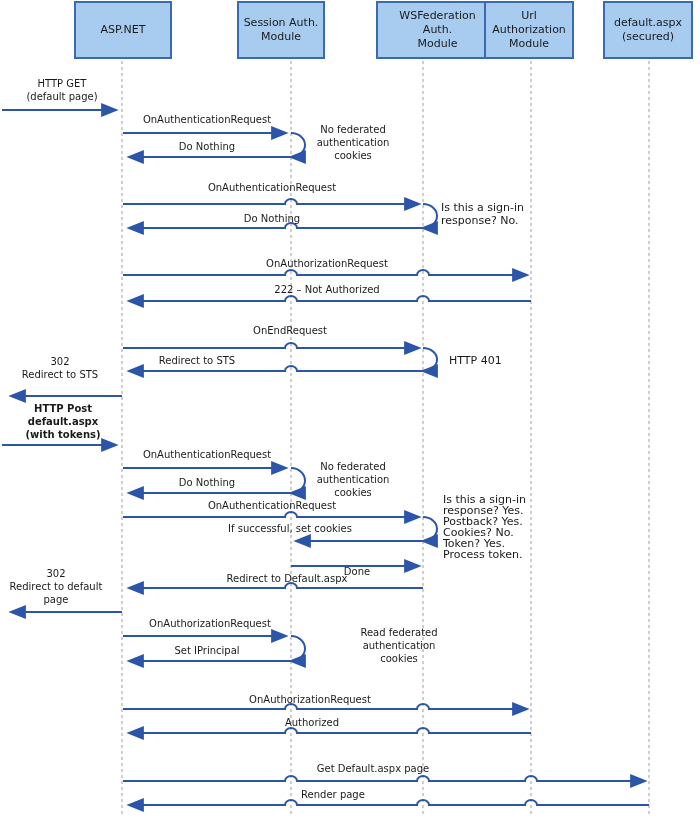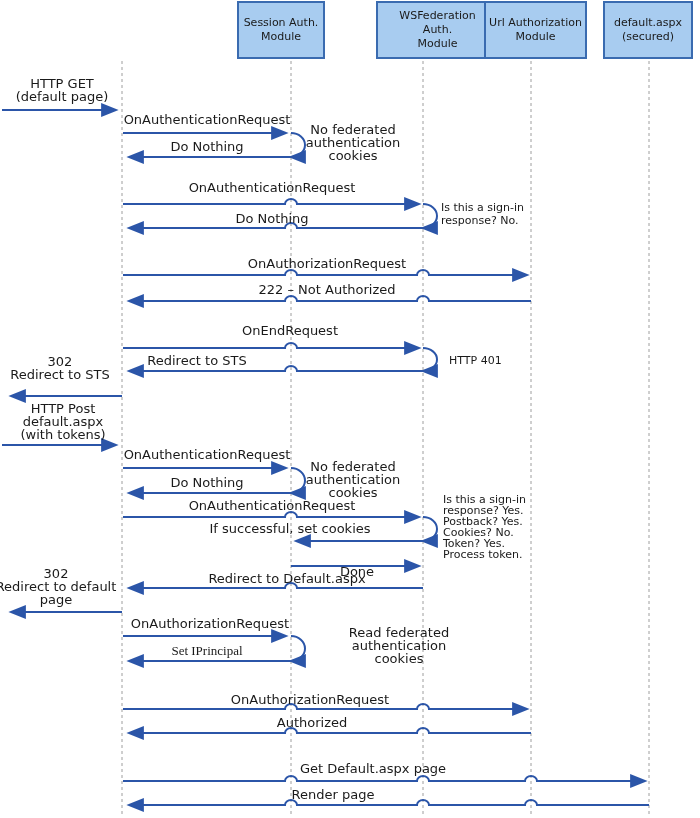--- a/index.html
+++ b/index.html
@@ -7,21 +7,21 @@
     position:relative;width:700px;height:818px;background:#fff;overflow:hidden;
     font-family:"DejaVu Sans","Liberation Sans",sans-serif;color:#1a1a1a;
   }
   .actor-box{
     position:absolute;top:1px;height:58px;box-sizing:border-box;
     background:#A8CCF0;border:2px solid #3A6BB0;
     display:flex;align-items:center;justify-content:center;
     text-align:center;font-size:11px;line-height:14px;white-space:pre-line;
   }
   .lbl{
-    position:absolute;font-size:13px;line-height:13px;color:#1a1a1a;
+    position:absolute;font-size:10px;line-height:13px;color:#1a1a1a;
     white-space:pre-line;text-align:center;transform:translateX(-50%);
   }
   .lbl-left{
     position:absolute;font-size:11px;line-height:13px;color:#1a1a1a;
     white-space:pre-line;text-align:left;
   }
   .tight{line-height:11px;}
   svg{position:absolute;left:0;top:0;}
   .msg{stroke:#2B55A8;stroke-width:2;fill:none;}
   .ll{stroke:#9E9E9E;stroke-width:1;fill:none;stroke-dasharray:3,3;}
@@ -77,35 +77,36 @@
     <path class="msg" marker-end="url(#ah)" d="M291,636 A14,12.5 0 0 1 291,661"></path>
     <path class="msg" marker-end="url(#ah)" d="M291,661 H129"></path>
 
     <path class="msg" marker-end="url(#ah)" d="M123,709 H285 a6,5 0 0 1 12,0 H417 a6,5 0 0 1 12,0 H527"></path>
     <path class="msg" marker-end="url(#ah)" d="M531,733 H429 a6,5 0 0 0 -12,0 H297 a6,5 0 0 0 -12,0 H129"></path>
 
     <path class="msg" marker-end="url(#ah)" d="M123,781 H285 a6,5 0 0 1 12,0 H417 a6,5 0 0 1 12,0 H525 a6,5 0 0 1 12,0 H645"></path>
     <path class="msg" marker-end="url(#ah)" d="M649,805 H537 a6,5 0 0 0 -12,0 H429 a6,5 0 0 0 -12,0 H297 a6,5 0 0 0 -12,0 H129"></path>
   </svg>
 
+  <div class="actor-box" style="left:74px;width:98px;">ASP.NET</div>
   <div class="actor-box" style="left:237px;width:88px;">Session Auth.
 Module</div>
   <div class="actor-box" style="left:376px;width:123px;">WSFederation
 Auth.
 Module</div>
-  <div class="actor-box" style="left:484px;width:103px;">Url Authorization
+  <div class="actor-box" style="left:484px;width:90px;">Url Authorization
 Module</div>
   <div class="actor-box" style="left:603px;width:90px;">default.aspx
 (secured)</div>
 
   <div class="lbl" style="left:62px;top:77px;">HTTP GET
 (default page)</div>
   <div class="lbl" style="left:60px;top:355px;">302
 Redirect to STS</div>
-  <div class="lbl" style="left:63px;top:402px;">HTTP Post
+  <div class="lbl" style="left:63px;top:402px;font-weight:bold;">HTTP Post
 default.aspx
 (with tokens)</div>
   <div class="lbl" style="left:56px;top:567px;">302
 Redirect to default
 page</div>
 
   <div class="lbl" style="left:207px;top:113px;">OnAuthenticationRequest</div>
   <div class="lbl" style="left:207px;top:140px;">Do Nothing</div>
   <div class="lbl" style="left:272px;top:181px;">OnAuthenticationRequest</div>
   <div class="lbl" style="left:272px;top:212px;">Do Nothing</div>
@@ -113,21 +114,21 @@
   <div class="lbl" style="left:327px;top:283px;">222 – Not Authorized</div>
   <div class="lbl" style="left:290px;top:324px;">OnEndRequest</div>
   <div class="lbl" style="left:197px;top:354px;">Redirect to STS</div>
   <div class="lbl" style="left:207px;top:448px;">OnAuthenticationRequest</div>
   <div class="lbl" style="left:207px;top:476px;">Do Nothing</div>
   <div class="lbl" style="left:272px;top:499px;">OnAuthenticationRequest</div>
   <div class="lbl" style="left:290px;top:522px;">If successful, set cookies</div>
   <div class="lbl" style="left:357px;top:565px;text-align:right;">Done</div>
   <div class="lbl" style="left:287px;top:572px;">Redirect to Default.aspx</div>
   <div class="lbl" style="left:210px;top:617px;">OnAuthorizationRequest</div>
-  <div class="lbl" style="left:207px;top:644px;font-family:Liberation Serif, serif;">Set IPrincipal</div>
+  <div class="lbl" style="left:207px;top:644px;">Set IPrincipal</div>
   <div class="lbl" style="left:310px;top:693px;">OnAuthorizationRequest</div>
   <div class="lbl" style="left:312px;top:716px;">Authorized</div>
   <div class="lbl" style="left:373px;top:762px;">Get Default.aspx page</div>
   <div class="lbl" style="left:333px;top:788px;">Render page</div>
 
   <div class="lbl" style="left:353px;top:123px;">No federated
 authentication
 cookies</div>
   <div class="lbl-left" style="left:441px;top:201px;">Is this a sign-in
 response? No.</div>

